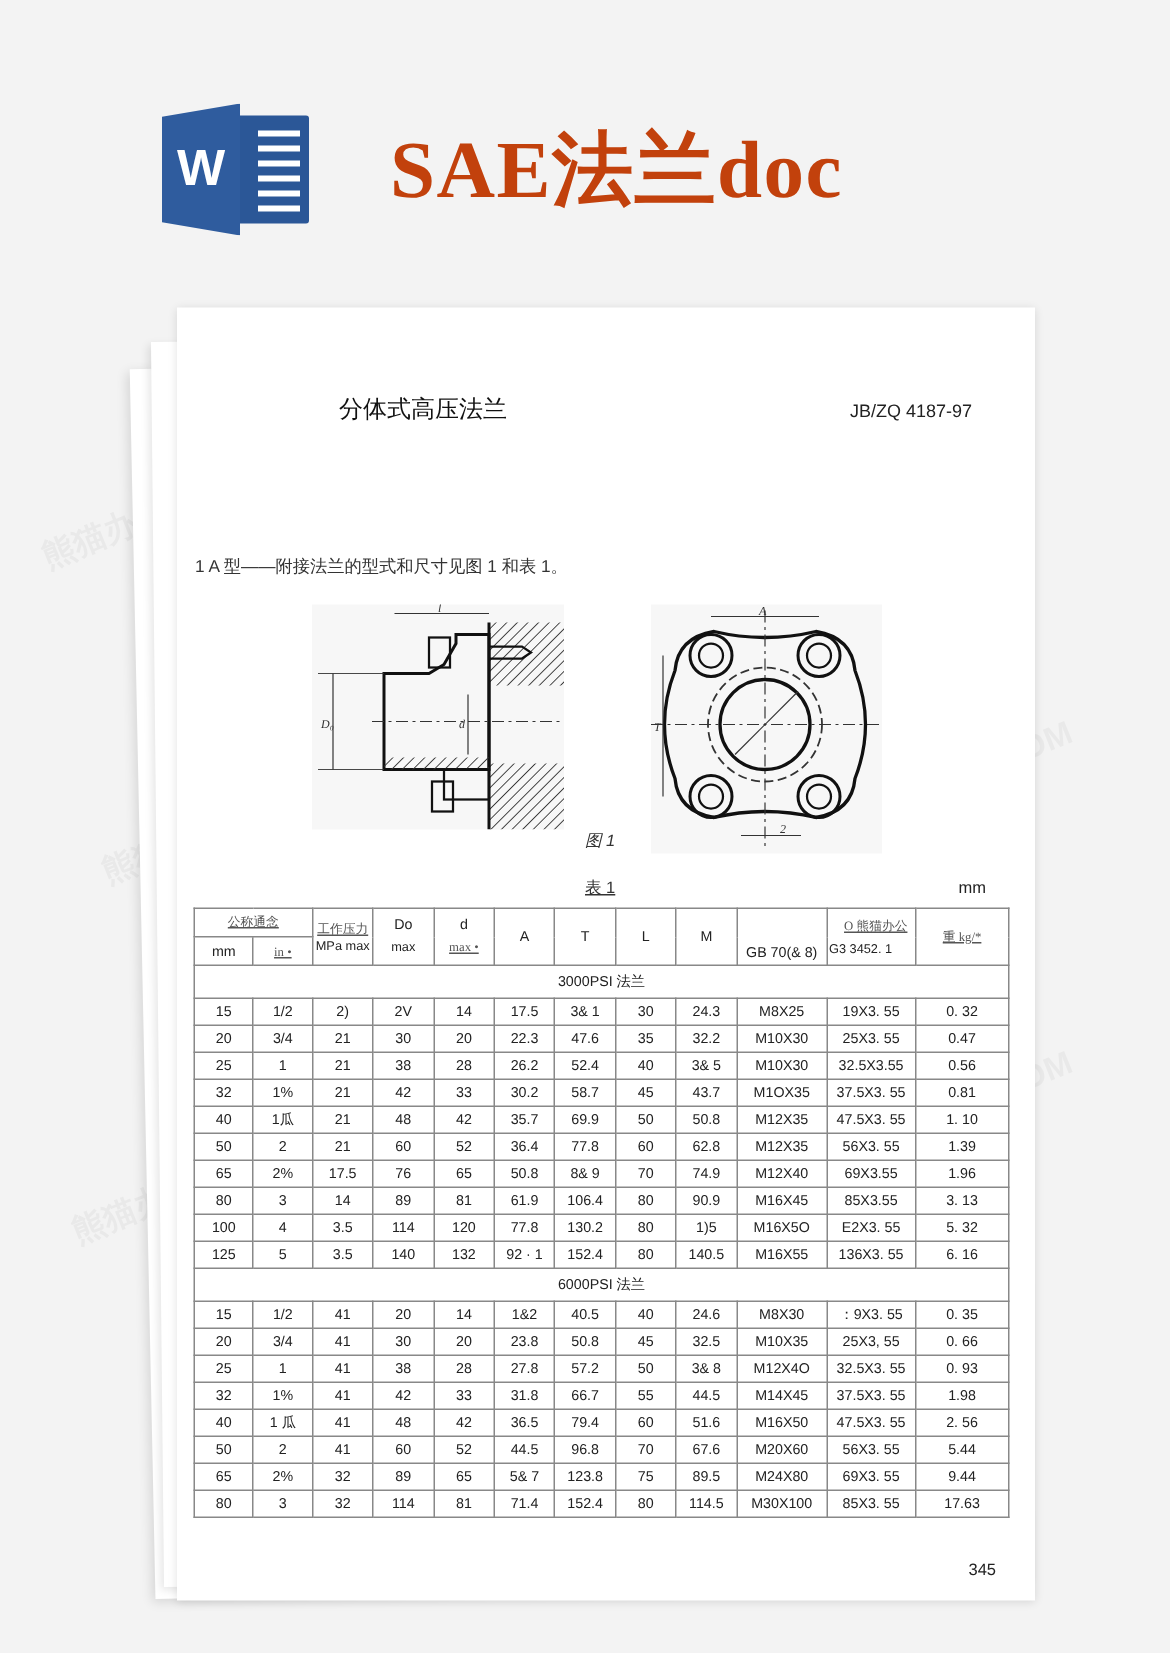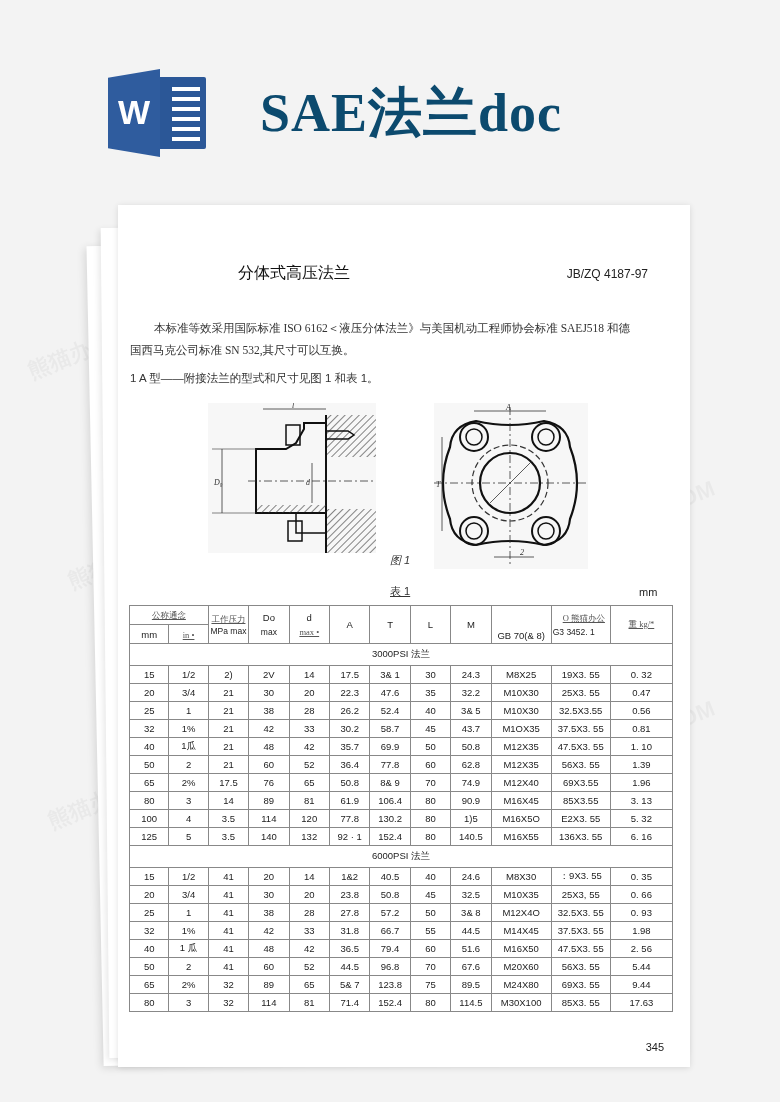--- a/index.html
+++ b/index.html
@@ -24,38 +24,38 @@
     position: absolute; left: 0; top: 0; width: 52px; height: 88px;
     background: #2f5c9e;
     clip-path: polygon(0 10%, 100% 0, 100% 100%, 0 90%);
   }
   .word-icon .w {
     position: absolute; left: 6px; top: 24px; width: 40px; text-align: center;
     color: #fff; font-weight: bold; font-size: 34px; font-family: "Liberation Sans", sans-serif;
   }
   .banner-title {
     margin-left: 52px; font-family: "Liberation Serif", serif; font-weight: bold;
-    font-size: 54px; color: #0c4a6e; letter-spacing: 1px;
+    font-size: 54px; color: #c2410c; letter-spacing: 1px;
   }
 
   
   .sheet-back1 {
     position: absolute; left: 95px; top: 240px; width: 580px; height: 820px;
     background: #fff; transform: rotate(-1.2deg); box-shadow: -2px 2px 8px rgba(0,0,0,0.12);
   }
   .sheet-back2 {
     position: absolute; left: 105px; top: 225px; width: 580px; height: 830px;
     background: #fff; transform: rotate(-0.6deg); box-shadow: -2px 2px 6px rgba(0,0,0,0.10);
   }
   .page {
     position: absolute; left: 118px; top: 205px; width: 572px; height: 862px;
     background: #fff; box-shadow: 0 1px 6px rgba(0,0,0,0.12);
   }
 
-  .doc-title { position: absolute; left: 120px; top: 58px; font-size: 16px; color: #111; }
+  .doc-title { position: absolute; left: 108px; top: 58px; font-size: 16px; color: #111; }
   .doc-std { position: absolute; right: 42px; top: 62px; font-size: 12px; color: #222; text-align: center; }
 
   .para { position: absolute; left: 12px; width: 550px; font-family: "Liberation Serif", serif; font-size: 11.5px; line-height: 22px; color: #333; }
   .p1 { top: 112px; text-indent: 24px; }
   .p2 { top: 164px; }
 
   
   .fig-left { position: absolute; left: 90px; top: 198px; width: 168px; height: 150px; background: #f7f7f7; }
   .fig-right { position: absolute; left: 316px; top: 198px; width: 154px; height: 166px; background: #f7f7f7; }
   .fig-cap { position: absolute; left: 272px; font-size: 11px; color: #333; }
@@ -105,24 +105,20 @@
 <div class="wm" style="left:40px;top:760px">熊猫办公 TUKUPPT.COM</div>
 <div class="wm" style="left:470px;top:740px">熊猫办公 TUKUPPT.COM</div>
 
 <div class="sheet-back1"></div>
 <div class="sheet-back2"></div>
 
 <div class="page">
   <div class="doc-title">分体式高压法兰</div>
   <div class="doc-std">JB/ZQ 4187-97</div>
 
-  <div class="para p1">
-    <div>本标准等效采用国际标准 ISO 6162＜液压分体法兰》与美国机动工程师协会标准 SAEJ518 和德</div>
-    <div style="text-indent:0">国西马克公司标准 SN 532,其尺寸可以互换。</div>
-  </div>
   <div class="para p2" style="font-family:'Liberation Sans',sans-serif;font-size:11.5px;top:162px">1 A 型——附接法兰的型式和尺寸见图 1 和表 1。</div>
 
   <div class="fig-left">
     <svg width="168" height="150" viewBox="0 0 168 150">
 
       <defs>
         <pattern id="hatch" width="5" height="5" patternUnits="userSpaceOnUse" patternTransform="rotate(45)">
           <line x1="0" y1="0" x2="0" y2="5" stroke="#333" stroke-width="1.2"></line>
         </pattern>
       </defs>

